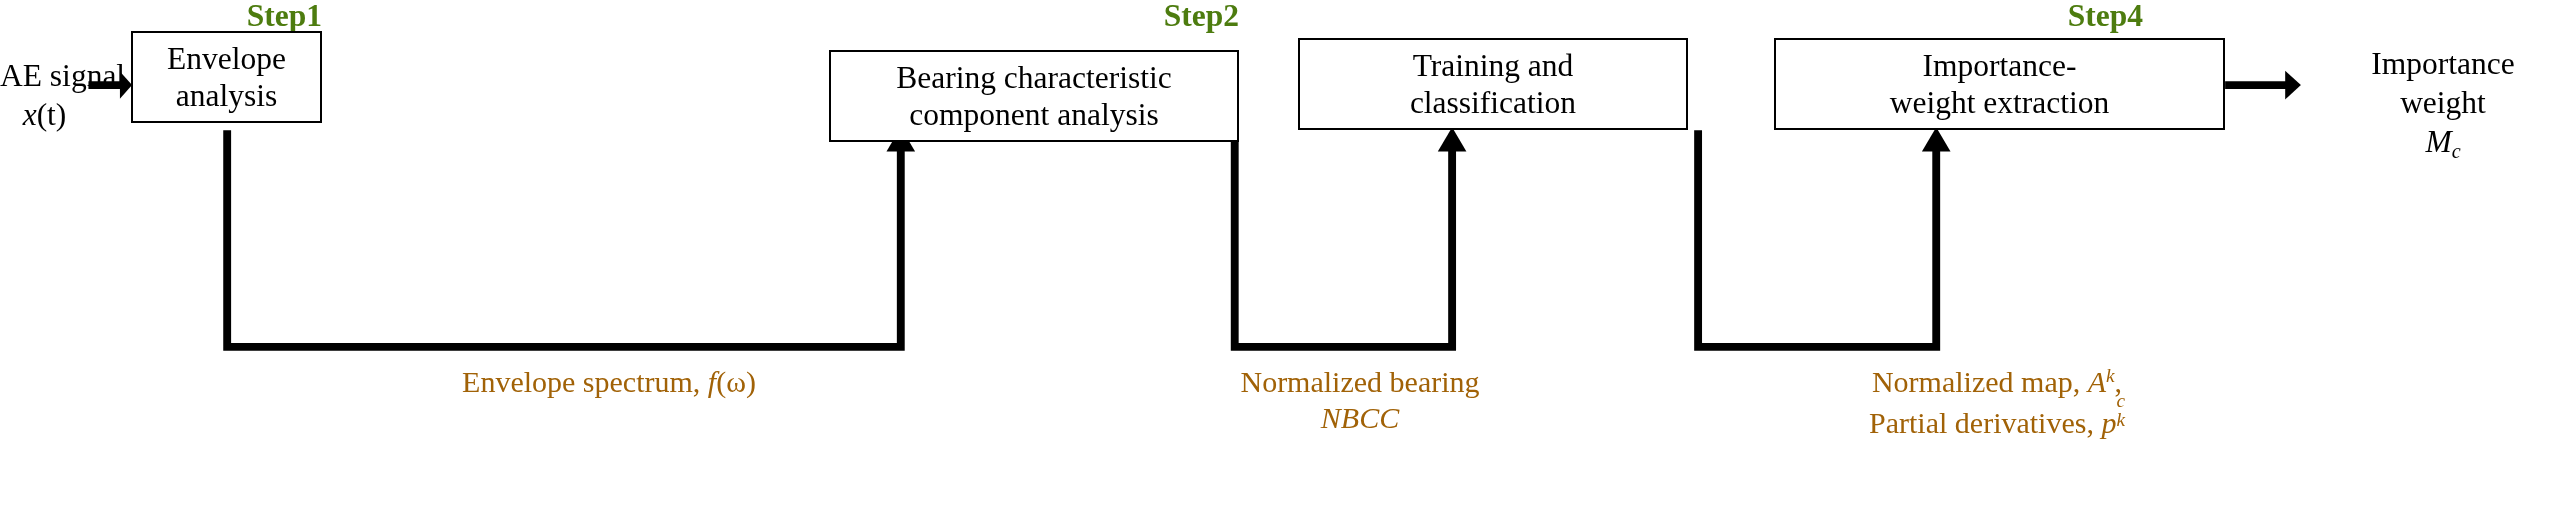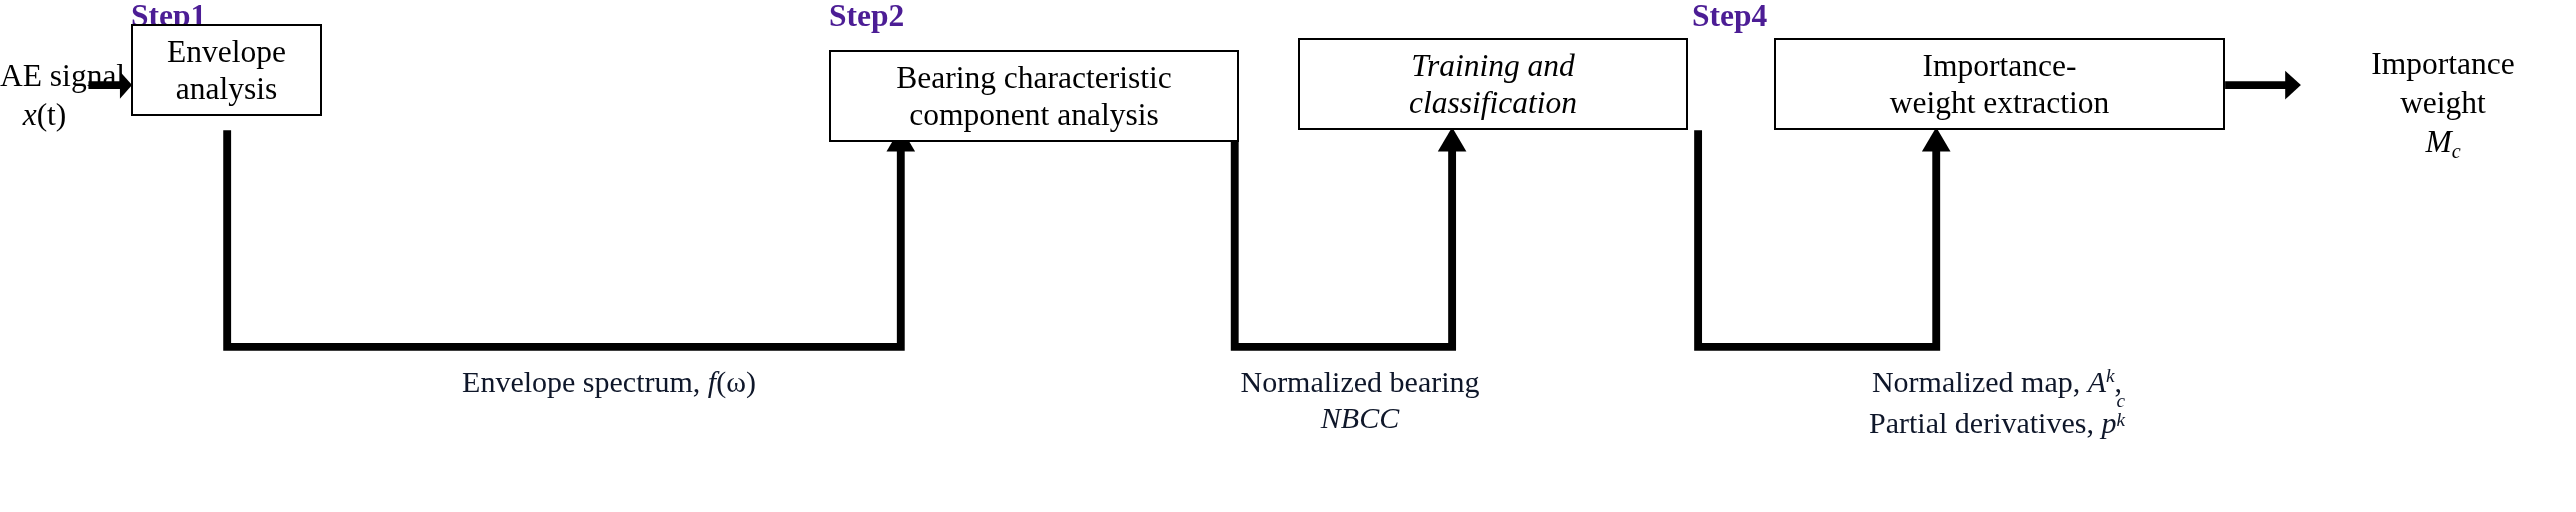--- a/index.html
+++ b/index.html
@@ -18,23 +18,23 @@
     background: #ffffff;
     overflow: hidden;
   }
 
   
   .step-title {
     position: absolute;
     font-weight: bold;
     font-size: 31.5px;
     line-height: 1;
-    text-align: left;
+    text-align: right;
     white-space: nowrap;
-    color: #4c1d95;
+    color: #4d7c0f;
   }
 
   
   .proc-box {
     position: absolute;
     box-sizing: border-box;
     border: 2.1px solid #000000;
     background: #ffffff;
     display: flex;
     align-items: center;
@@ -60,21 +60,21 @@
   .end-label .mathit {
     font-style: italic;
   }
 
   
   .caption {
     position: absolute;
     text-align: center;
     font-size: 30px;
     line-height: 1.2;
-    color: #0f172a;
+    color: #a16207;
     white-space: nowrap;
   }
   .caption .mathit { font-style: italic; }
 
   
   .sub  { font-size: 0.64em; vertical-align: -0.28em; font-style: italic; }
   .sup  { font-size: 0.64em; vertical-align:  0.52em; font-style: italic; }
   .subsup {
     display: inline-block;
     vertical-align: baseline;
@@ -131,34 +131,34 @@
     </g>
   </svg>
 
   <div class="step-title" style="left:131px; top:0px; width:191px;">Step1</div>
 
   <div class="step-title" style="left:829px; top:0px; width:410px;">Step2</div>
 
 
   <div class="step-title" style="left:1692px; top:0px; width:451px;">Step4</div>
 
-  <div class="proc-box" style="left:131px; top:24px; width:191px; height:92px;">
+  <div class="proc-box" style="left:131px; top:31px; width:191px; height:92px;">
     <div class="box-text">
       <div>Envelope analysis</div>
     </div>
   </div>
 
   <div class="proc-box" style="left:829px; top:50px; width:410px; height:92px;">
     <div class="box-text">
       <div>Bearing characteristic</div>
       <div>component analysis</div>
     </div>
   </div>
 
-  <div class="proc-box" style="left:1298px; top:38px; width:390px; height:92px;font-style:italic;">
+  <div class="proc-box" style="left:1298px; top:38px; width:390px; height:92px;">
     <div class="box-text">
       <div>Training and</div>
       <div>classification</div>
     </div>
   </div>
 
   <div class="proc-box" style="left:1774px; top:38px; width:451px; height:92px;">
     <div class="box-text">
       <div>Importance-</div>
       <div>weight extraction</div>

